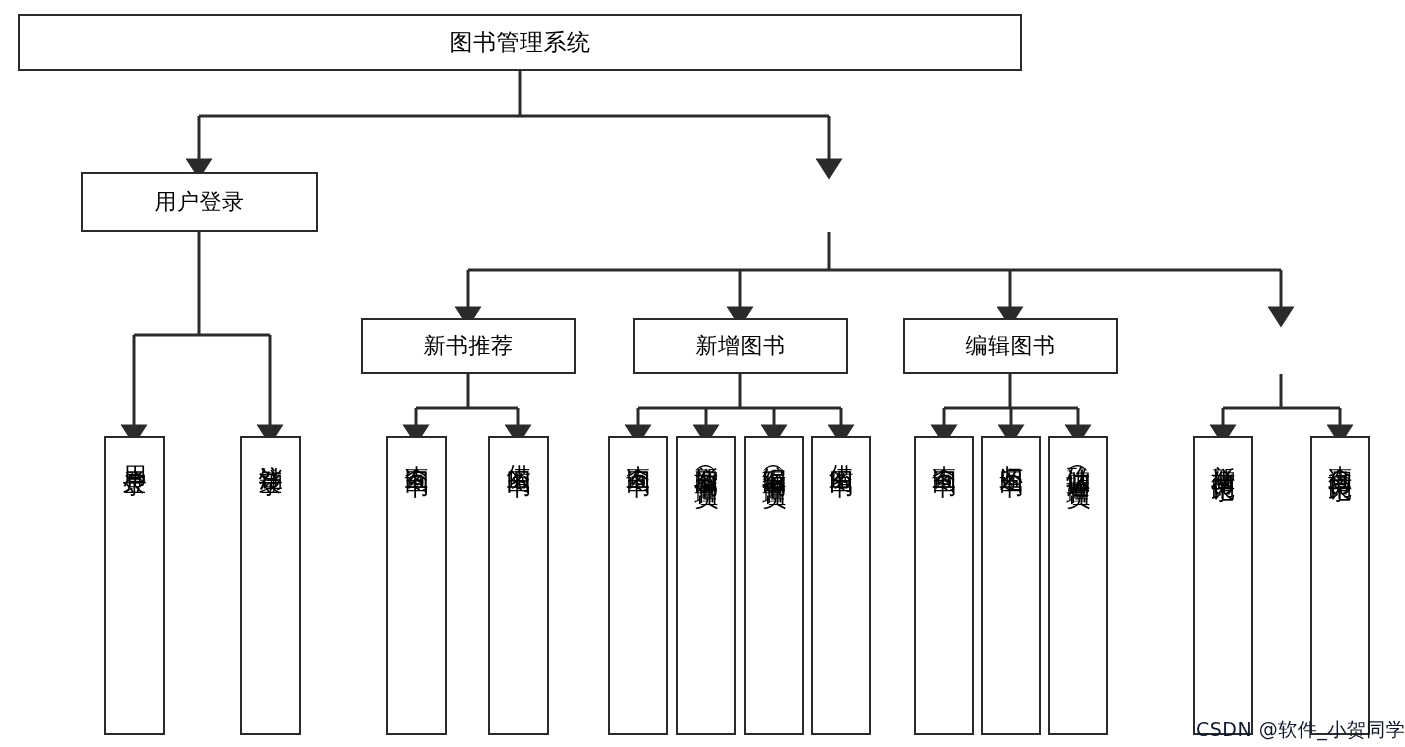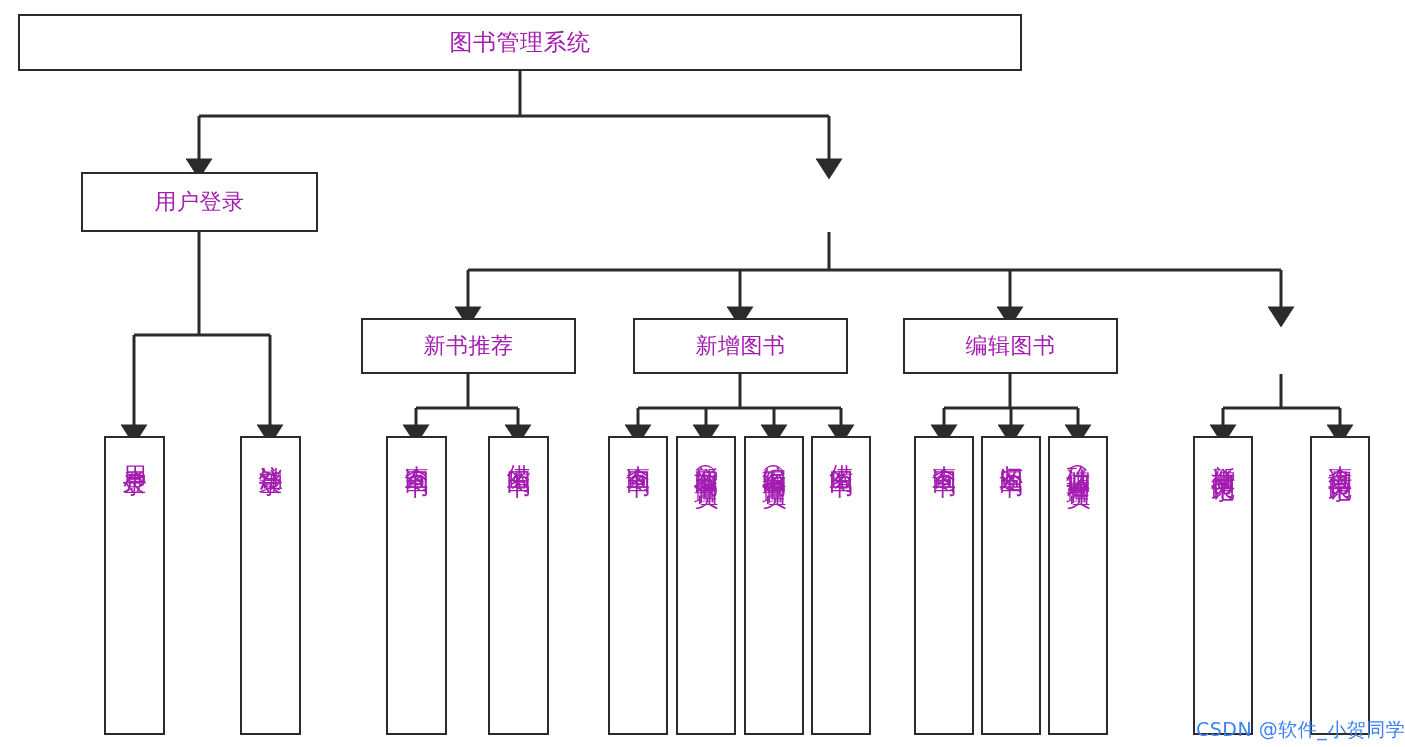--- a/index.html
+++ b/index.html
@@ -35,21 +35,21 @@
     align-items: center;
     justify-content: center;
     color: #3a3a3a;
     z-index: 2;
   }
   .node-label {
     display: block;
     text-align: center;
     line-height: 1.12;
     white-space: nowrap;
-    color: #a21caf;
+    color: #000000;
   }
   .node.horizontal .node-label {
     font-size: 22px;
     letter-spacing: 0.5px;
   }
   .node.root .node-label {
     font-size: 23px;
     letter-spacing: 0.5px;
   }
   .node.vertical {
@@ -60,21 +60,21 @@
   .node.vertical .node-label {
     writing-mode: vertical-rl;
     text-orientation: upright;
     font-size: 24px;
     line-height: 1.02;
     letter-spacing: 3px;
     white-space: nowrap;
   }
   .watermark {
     position: absolute;
-    color: #3b82f6;
+    color: #0f172a;
     font-size: 19px;
     letter-spacing: 0.5px;
     white-space: nowrap;
     z-index: 5;
     font-family: "DejaVu Sans", "Liberation Sans", sans-serif;
   }
 </style>
 </head>
 <body>
 

